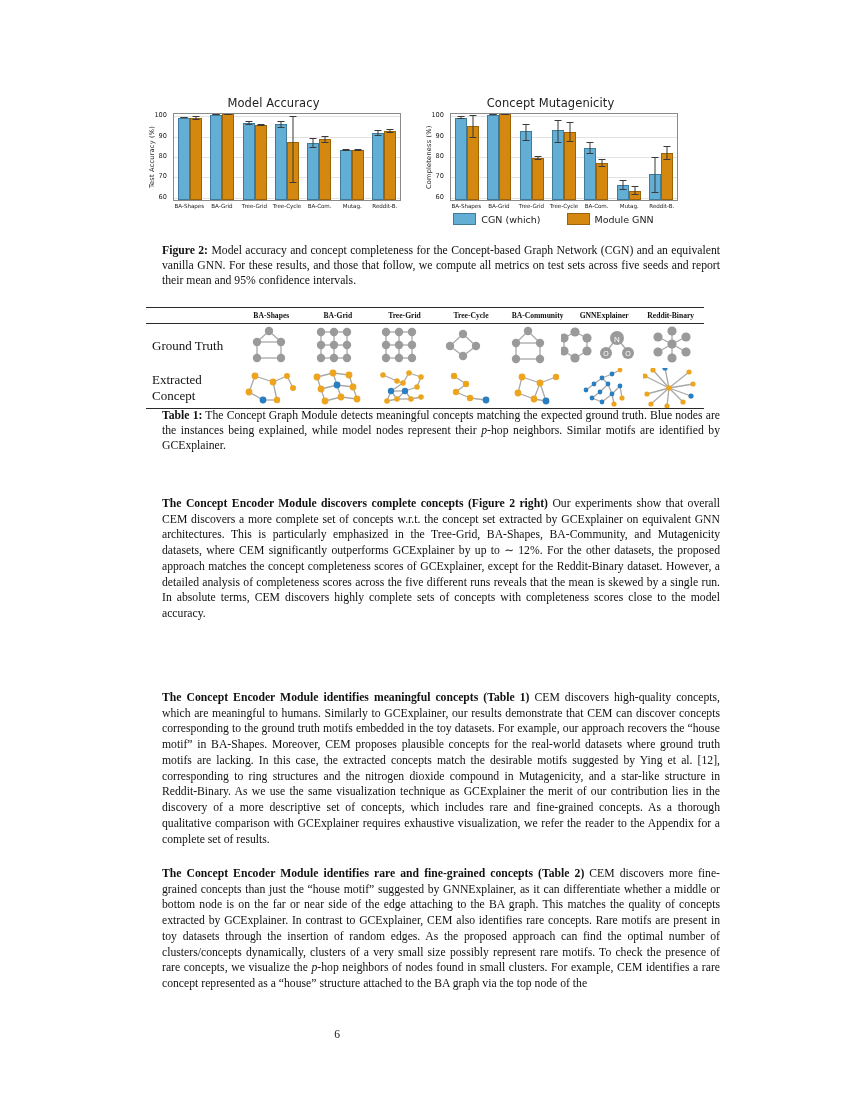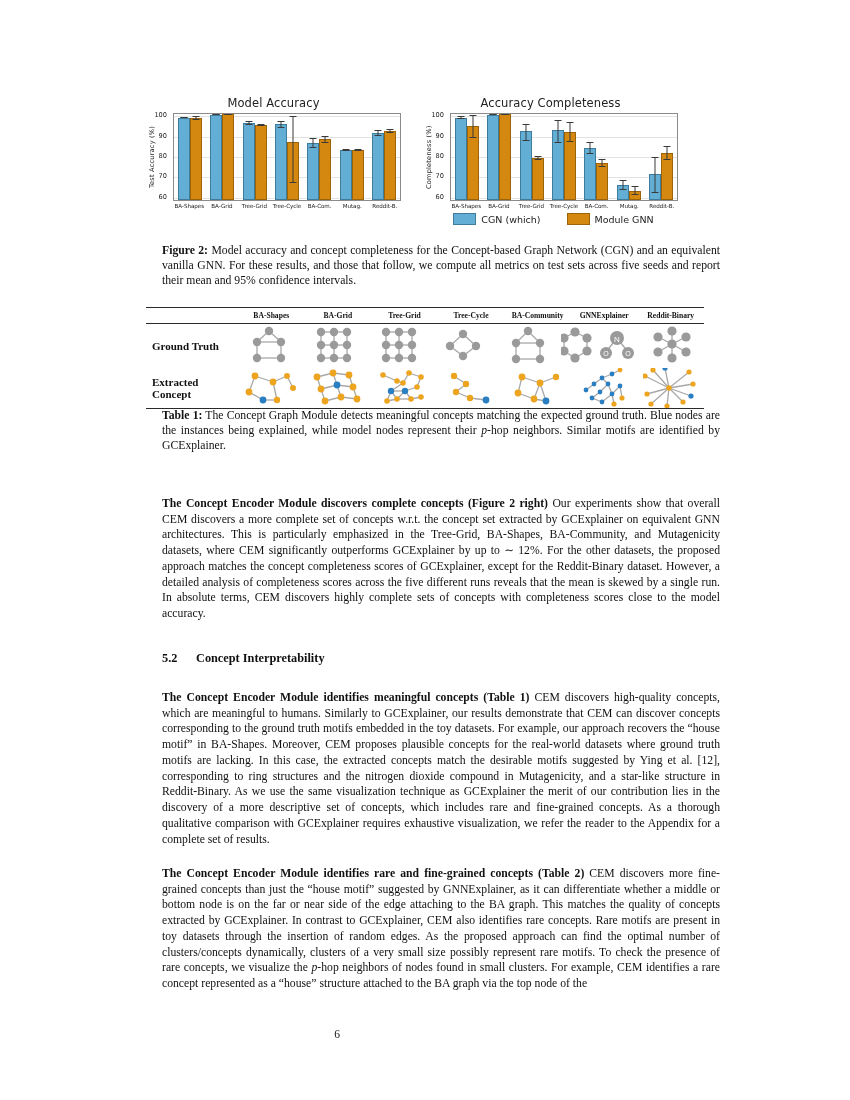--- a/index.html
+++ b/index.html
@@ -78,21 +78,21 @@
   .rule.thin { height:0.8px; }
   .t1-head { display:flex; padding:3px 0 3px 0; }
   .t1-head .rowlab { width:92px; }
   .t1-head .col {
     flex:1; text-align:center; font-size:7.6px; font-weight:bold;
     font-family:"Liberation Serif", serif; color:#111;
   }
   .t1-body { position:relative; }
   .t1-row { display:flex; align-items:center; }
   .t1-row .rowlab {
-    width:92px; font-size:11px; font-weight:bold; padding-left:6px;
+    width:92px; font-size:13px; font-weight:normal; padding-left:6px;
     box-sizing:border-box;
   }
   .t1-row .cell { flex:1; display:flex; align-items:center; justify-content:center; }
   .gt-row .cell { height:44px; }
   .ec-row .cell { height:40px; }
 
   .pgnum {
     position:absolute; left:0; right:0; top:1028px; text-align:center;
     font-size:11.5px;
   }
@@ -242,21 +242,21 @@
             <div>BA-Grid</div>
             <div>Tree-Grid</div>
             <div>Tree-Cycle</div>
             <div>BA-Com.</div>
             <div>Mutag.</div>
             <div>Reddit-B.</div>
           </div>
       </div>
 
       <div class="chart">
-        <div class="chart-title">Accuracy Completeness</div>
+        <div class="chart-title">Concept Mutagenicity</div>
         <div class="plot-wrap">
           <div class="ylabel">Completeness (%)</div>
           <div class="yticks" id="yt1">
               <span style="top: 83.907px;">60</span>
               <span style="top: 63.4419px;">70</span>
               <span style="top: 42.9767px;">80</span>
               <span style="top: 22.5116px;">90</span>
               <span style="top: 2.04651px;">100</span>
             </div>
           <div class="axes" id="ax1" style="width:228px">
@@ -732,25 +732,20 @@
       <b>Table 1:</b><span> The Concept Graph Module detects meaningful concepts matching the expected ground truth. Blue nodes are the instances being explained, while model nodes represent their </span><i>p</i><span>-hop neighbors. Similar motifs are identified by GCExplainer.</span>
     </div>
   </div>
 
   <div class="content" style="top:496px">
     <div class="para">
       <b>The Concept Encoder Module discovers complete concepts (Figure 2 right)</b><span>  Our experiments show that overall CEM discovers a more complete set of concepts w.r.t. the concept set extracted by GCExplainer on equivalent GNN architectures. This is particularly emphasized in the Tree-Grid, BA-Shapes, BA-Community, and Mutagenicity datasets, where CEM significantly outperforms GCExplainer by up to ∼ 12%. For the other datasets, the proposed approach matches the concept completeness scores of GCExplainer, except for the Reddit-Binary dataset. However, a detailed analysis of completeness scores across the five different runs reveals that the mean is skewed by a single run. In absolute terms, CEM discovers highly complete sets of concepts with completeness scores close to the model accuracy.</span>
     </div>
   </div>
 
-  <div class="content" style="top:651px">
-    <div class="secnum-head">
-      <span class="num">5.2</span><span>Concept Interpretability</span>
-    </div>
-  </div>
 
   <div class="content" style="top:690px">
     <div class="para">
       <b>The Concept Encoder Module identifies meaningful concepts (Table 1)</b><span>  CEM discovers high-quality concepts, which are meaningful to humans. Similarly to GCExplainer, our results demonstrate that CEM can discover concepts corresponding to the ground truth motifs embedded in the toy datasets. For example, our approach recovers the “house motif” in BA-Shapes. Moreover, CEM proposes plausible concepts for the real-world datasets where ground truth motifs are lacking. In this case, the extracted concepts match the desirable motifs suggested by Ying et al. [12], corresponding to ring structures and the nitrogen dioxide compound in Mutagenicity, and a star-like structure in Reddit-Binary. As we use the same visualization technique as GCExplainer the merit of our contribution lies in the discovery of a more descriptive set of concepts, which includes rare and fine-grained concepts. As a thorough qualitative comparison with GCExplainer requires exhaustive visualization, we refer the reader to the Appendix for a complete set of results.</span>
     </div>
   </div>
 
   <div class="content" style="top:866px">
     <div class="para">
       <b>The Concept Encoder Module identifies rare and fine-grained concepts (Table 2)</b><span>  CEM discovers more fine-grained concepts than just the “house motif” suggested by GNNExplainer, as it can differentiate whether a middle or bottom node is on the far or near side of the edge attaching to the BA graph. This matches the quality of concepts extracted by GCExplainer. In contrast to GCExplainer, CEM also identifies rare concepts. Rare motifs are present in toy datasets through the insertion of random edges. As the proposed approach can find the optimal number of clusters/concepts dynamically, clusters of a very small size possibly represent rare motifs. To check the presence of rare concepts, we visualize the </span><i>p</i><span>-hop neighbors of nodes found in small clusters. For example, CEM identifies a rare concept represented as a “house” structure attached to the BA graph via the top node of the</span>

